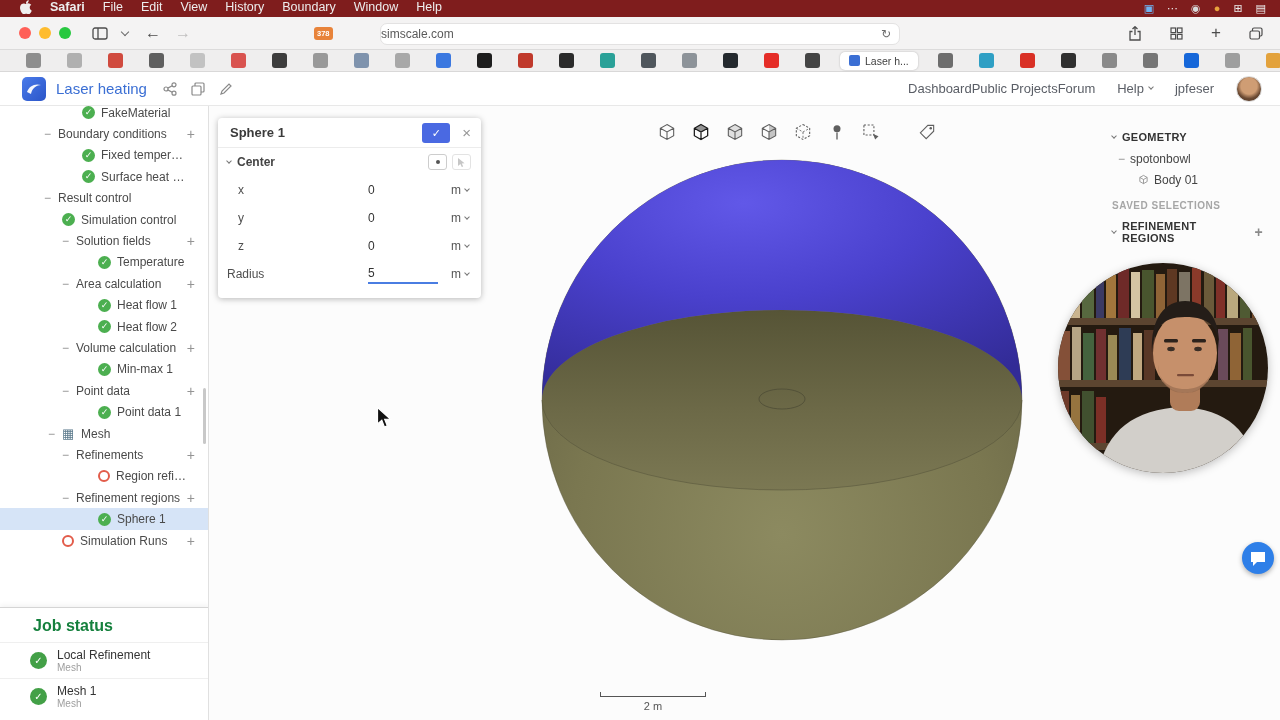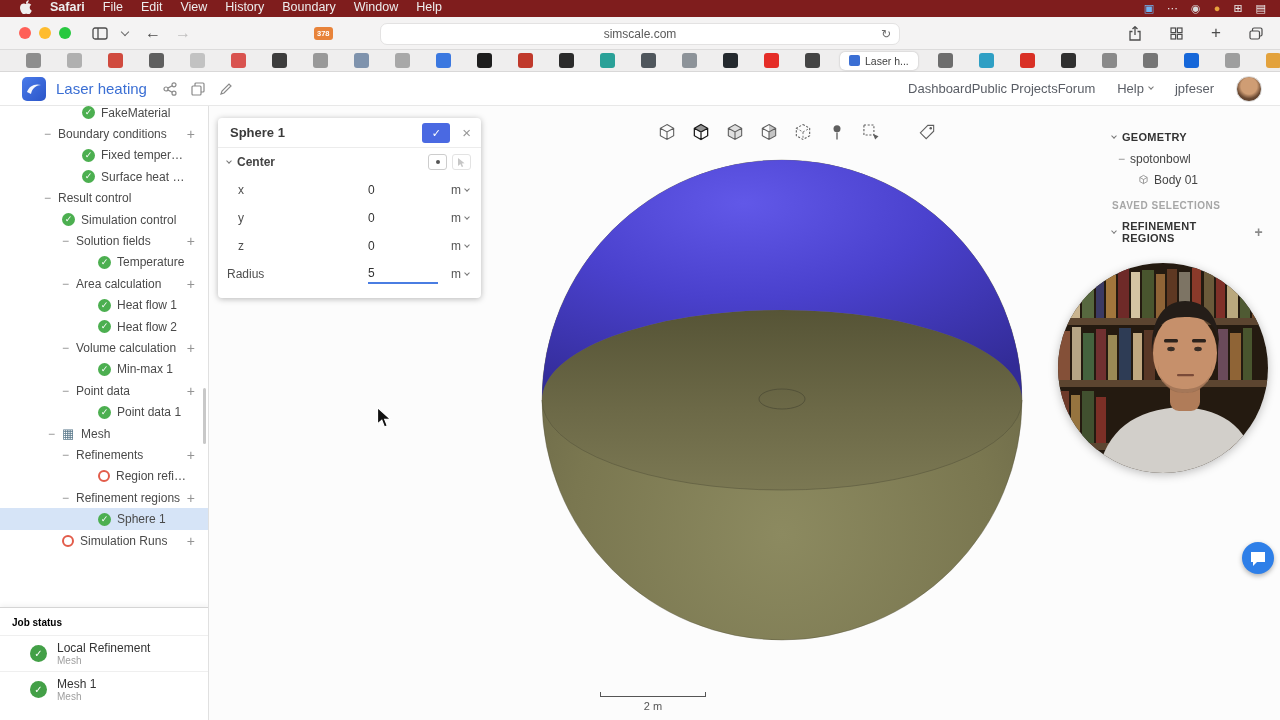--- a/index.html
+++ b/index.html
@@ -17,21 +17,21 @@
   #menubar .status{margin-left:auto;display:flex;gap:13px;align-items:center;padding-right:14px}
   #menubar .status span{font-size:11px;line-height:17px}
 
   
   #toolbar{position:absolute;left:0;top:17px;width:1280px;height:33px;background:#f4f3f3;border-bottom:1px solid #dcdbdb;display:flex;align-items:center}
   .tl{width:12px;height:12px;border-radius:50%;margin-right:8px}
   #toolbar .lights{display:flex;margin-left:19px;margin-right:14px}
   .tbico{color:#4c4c4c;font-size:14px;margin:0 7px;display:flex;align-items:center}
   .tbico.dis{color:#c0bfbf}
   #ext-badge{background:#e8833a;color:#fff;font-size:7.5px;border-radius:3px;padding:2px 3px;margin-left:116px;font-weight:bold}
-  #addressbar{position:absolute;left:380px;top:6px;width:520px;height:22px;background:#fff;border:1px solid #e3e2e2;border-radius:7px;display:flex;align-items:center;justify-content:center;font-size:12px;color:#5a5a5a}
+  #addressbar{position:absolute;left:380px;top:6px;width:520px;height:22px;background:#fff;border:1px solid #e3e2e2;border-radius:7px;display:flex;align-items:center;justify-content:flex-start;font-size:12px;color:#5a5a5a}
   #addressbar .reload{position:absolute;right:8px;color:#6b6b6b;font-size:12px}
   #toolbar .right{position:absolute;right:10px;display:flex;gap:14px;align-items:center}
 
   
   #tabbar{position:absolute;left:0;top:50px;width:1280px;height:22px;background:#efeeee;border-bottom:1px solid #d9d8d8;display:flex;align-items:center;gap:26px;padding-left:26px}
   .fav{width:15px;height:15px;border-radius:3px;flex:0 0 auto}
   #active-tab{background:#fff;border-radius:5px;height:18px;display:flex;align-items:center;gap:5px;padding:0 9px;box-shadow:0 0 2px rgba(0,0,0,.25);flex:0 0 auto;margin:0 -6px}
   #active-tab .ticn{width:11px;height:11px;border-radius:2px;background:#3b6fd4}
   #active-tab .ttxt{font-size:10.5px;color:#3f3f3f;white-space:nowrap}
 
@@ -60,21 +60,21 @@
   .ticon.ic-warn{width:12px;height:12px;margin-right:6px;border-radius:50%;border:2px solid #e25c4a;background:#fff}
   .ticon.ic-mesh{width:14px;height:15px;margin-right:5px;color:#5b7a8c;font-size:13px;line-height:15px}
   .ticon.ic-mesh::before{content:"▦"}
   .tlabel{white-space:nowrap;overflow:hidden;text-overflow:ellipsis}
   .plusbtn{margin-left:auto;margin-right:13px;color:#949494;font-size:14px;visibility:hidden;flex:0 0 auto}
   .plusbtn.show-plus{visibility:visible}
   #tree-scrollthumb{position:absolute;right:2px;top:282px;width:3px;height:56px;background:#c8c8c8;border-radius:2px}
 
   
   #jobstatus{position:absolute;left:0;bottom:0;width:209px;height:113px;background:#fff;border-top:1px solid #d5d5d5;box-shadow:0 -2px 5px rgba(0,0,0,.05)}
-  #jobstatus h3{font-size:10px;color:#000000;padding:9px 0 7px 12px;font-weight:bold}
+  #jobstatus h3{font-size:16px;color:#15803d;padding:9px 0 7px 33px;font-weight:bold}
   .job-row{display:flex;align-items:center;gap:10px;padding:5px 0 5px 30px;border-top:1px solid #efefef}
   .job-check{width:17px;height:17px;border-radius:50%;background:#43a047;color:#fff;font-size:10px;line-height:17px;text-align:center;flex:0 0 auto}
   .job-check::before{content:"✓"}
   .job-name{font-size:12px;color:#333;line-height:14px}
   .job-sub{font-size:10px;color:#9e9e9e}
 
   
   #viewport{position:absolute;left:209px;top:106px;right:0;bottom:0;background:#fcfcfc;overflow:hidden}
   #vp-toolbar{position:absolute;left:446px;top:14px;display:flex;gap:11px;align-items:center}
   .vt-btn{width:23px;height:23px;display:flex;align-items:center;justify-content:center;color:#5f5f5f}

